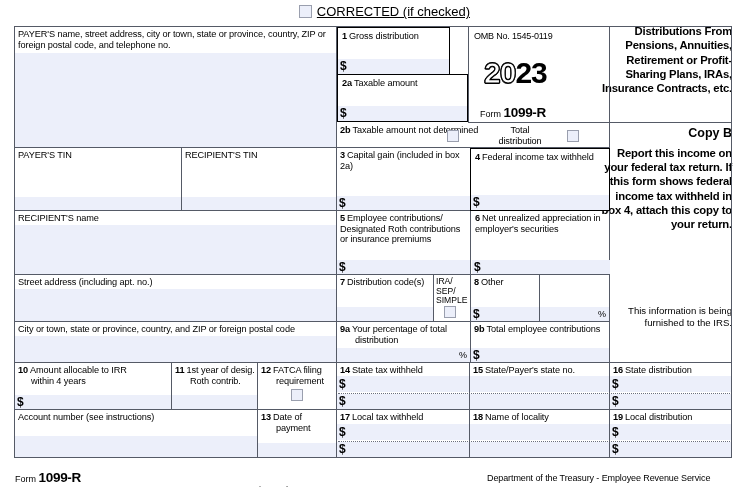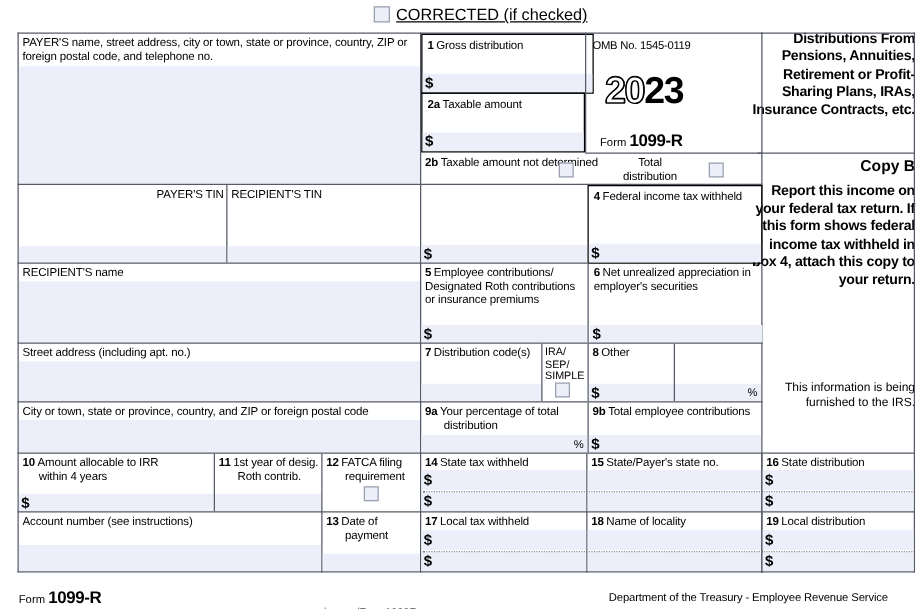--- a/index.html
+++ b/index.html
@@ -227,21 +227,21 @@
 
   <div class="vline" style="left:336px; top:26px; height:432px;"></div>
 
   <div class="cell" style="left:15px; top:27px; width:321px; height:120px;">
     <div class="hdr">PAYER'S name, street address, city or town, state or province,
 country, ZIP or foreign postal code, and telephone no.</div>
     <div class="abs fill" style="left:0; top:26px; right:0; bottom:0;"></div>
   </div>
   <div class="hline" style="left:14px; top:147px; width:322px;"></div>
 
-  <div class="cell" style="left:15px; top:148px; width:166px; height:62px;text-align:right;">
+  <div class="cell" style="left:15px; top:148px; width:166px; height:62px;">
     <div class="hdr">PAYER'S TIN</div>
     <div class="abs fill" style="left:0; right:0; bottom:0; height:13px;"></div>
   </div>
   <div class="vline" style="left:181px; top:148px; height:62px;"></div>
   <div class="cell" style="left:182px; top:148px; width:154px; height:62px;">
     <div class="hdr">RECIPIENT'S TIN</div>
     <div class="abs fill" style="left:0; right:0; bottom:0; height:13px;"></div>
   </div>
   <div class="hline" style="left:14px; top:210px; width:322px;"></div>
 
@@ -285,21 +285,21 @@
 
   <div class="cell" style="left:15px; top:410px; width:242px; height:47px;">
     <div class="hdr">Account number (see instructions)</div>
     <div class="abs fill" style="left:0; top:26px; right:0; bottom:0;"></div>
   </div>
   <div class="cell" style="left:258px; top:410px; width:78px; height:47px;">
     <div class="hdr"><span class="num">13</span><span>Date of</span><br><span class="indent" style="margin-left:15px;">payment</span></div>
     <div class="abs fill" style="left:0; right:0; bottom:0; height:14px;"></div>
   </div>
 
-  <div class="cell" style="left:337px; top:27px; width:138px; height:48px; border:1.7px solid #000;">
+  <div class="cell" style="left:337px; top:27px; width:113px; height:48px; border:1.7px solid #000;">
     <div class="hdr" style="top:3px;left:4px;"><span class="num">1</span><span>Gross distribution</span></div>
     <div class="money" style="height:15px;">
       <span class="dol" style="line-height:15px;">$</span>
     </div>
   </div>
 
   <div class="cell" style="left:337px; top:74px; width:131px; height:48px; border:1.7px solid #000;">
     <div class="hdr" style="top:3px;left:4px;"><span class="num">2a</span><span>Taxable amount</span></div>
     <div class="money" style="height:15px;">
       <span class="dol" style="line-height:15px;">$</span>
@@ -316,20 +316,22 @@
     <div class="hdr"><span class="num">2b</span><span class="indent" style="vertical-align:top;">Taxable amount
 not determined</span></div>
     <div class="cbox" style="left:110px; top:7px;"></div>
     <div class="lbl" style="position:absolute; left:143px; top:2px; width:80px; text-align:center;">Total
 distribution</div>
     <div class="cbox" style="left:230px; top:7px;"></div>
   </div>
   <div class="hline" style="left:336px; top:147px; width:274px;"></div>
 
   <div class="cell" style="left:337px; top:148px; width:133px; height:62px;">
+    <div class="hdr"><span class="num">3</span><span>Capital gain (included in
+box 2a)</span></div>
     <div class="money">
       <span class="dol">$</span>
     </div>
   </div>
 
   <div class="cell" style="left:470px; top:148px; width:140px; height:63px; border:1.7px solid #000;">
     <div class="hdr" style="top:3px;left:4px;"><span class="num">4</span><span>Federal income tax
 withheld</span></div>
     <div class="money" style="height:15px;">
       <span class="dol" style="line-height:15px;">$</span>

